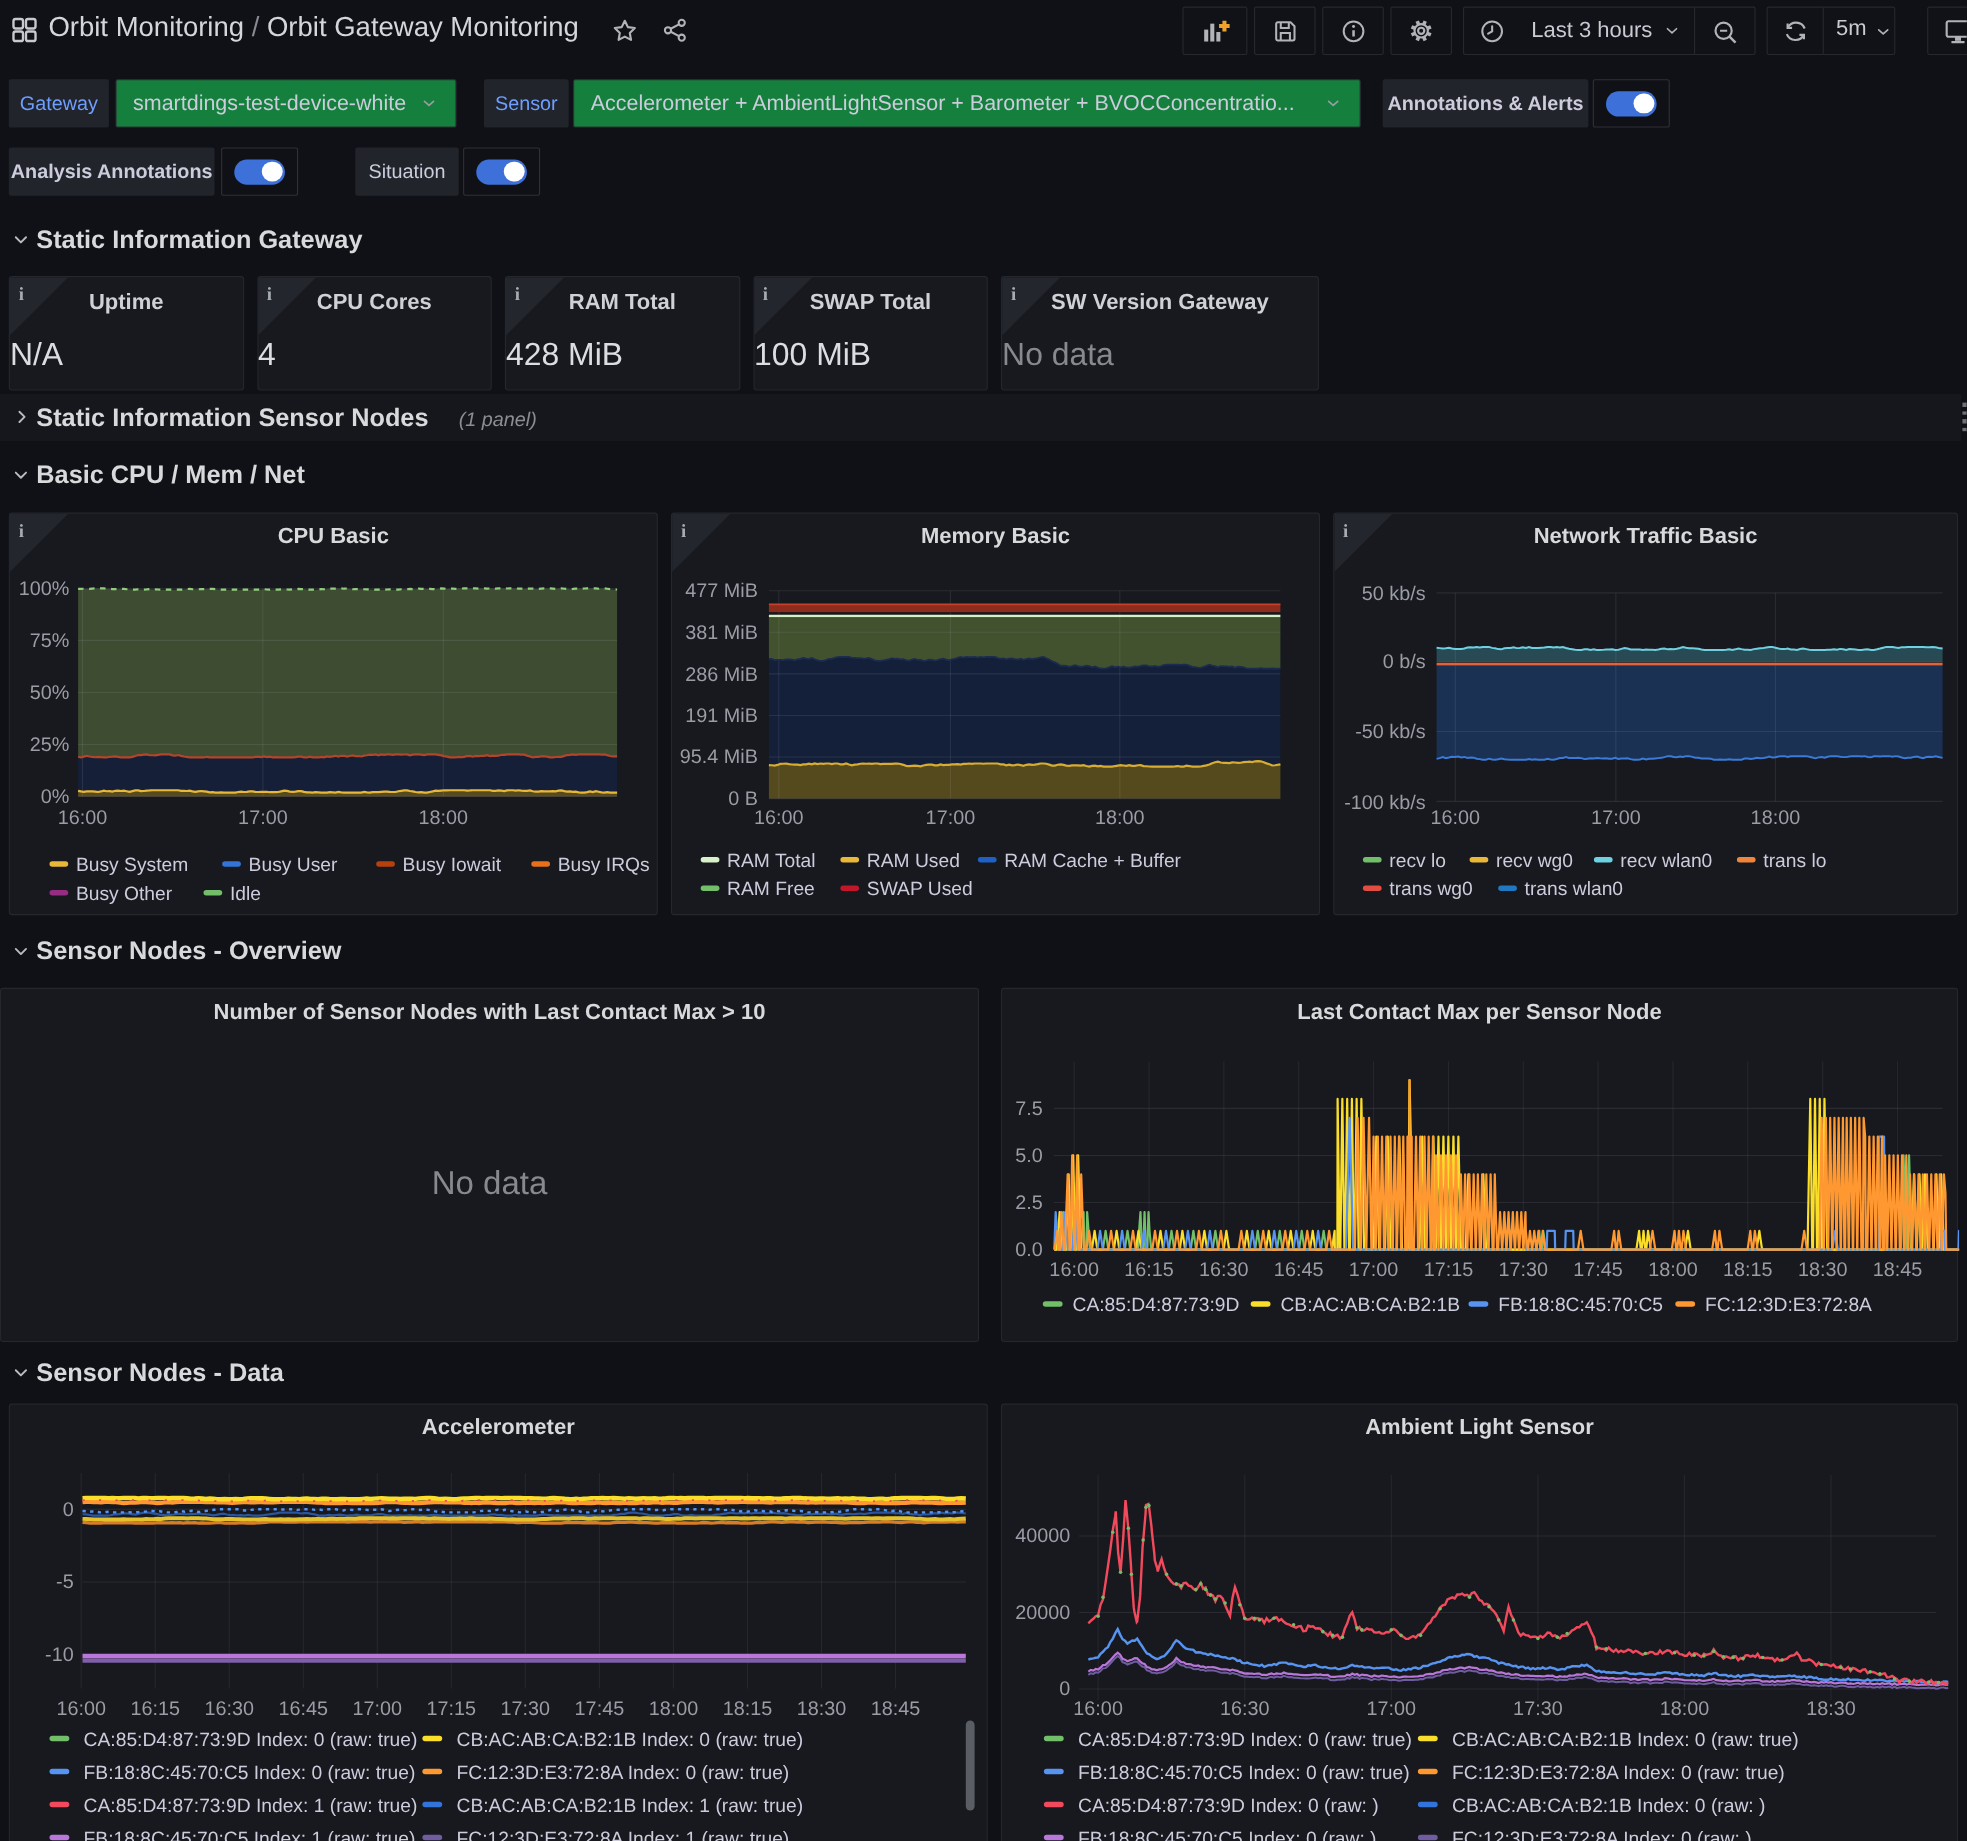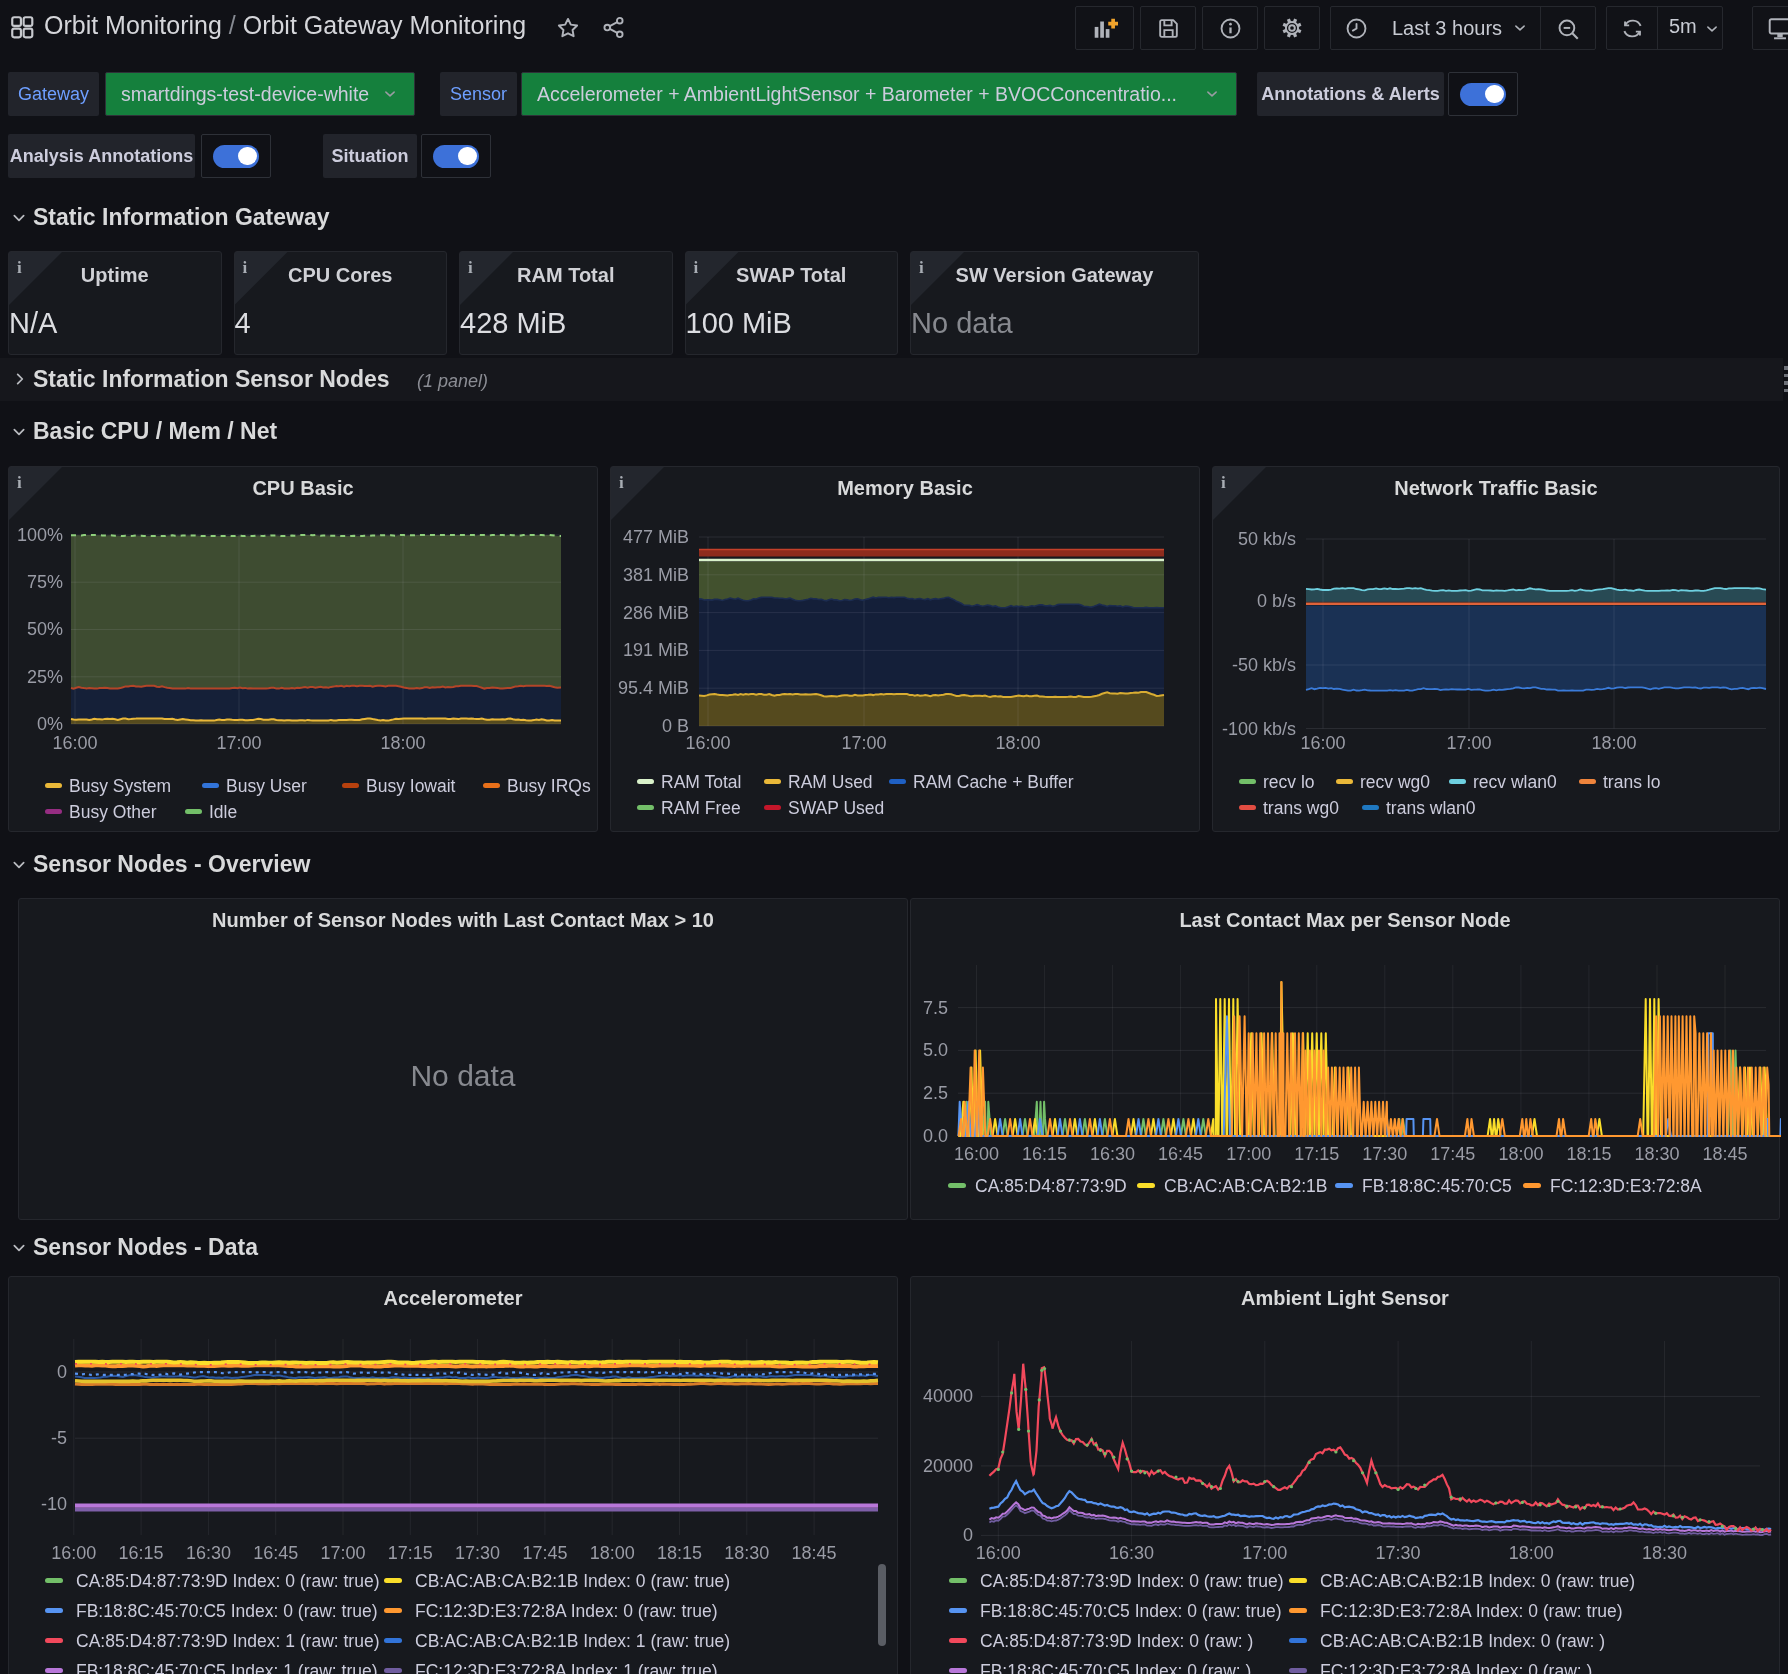--- a/index.html
+++ b/index.html
@@ -145,21 +145,21 @@
     <div class="tgl">
       <div class="knob"></div>
     </div>
   </div>
 <div class="vlabel vlabelw" style="left:8px;top:134px;width:187px;font-weight:600">Analysis Annotations</div>
 <div class="tglbox" style="left:201px;top:134px">
     <div class="tgl">
       <div class="knob"></div>
     </div>
   </div>
-<div class="vlabel vlabelw" style="left:323px;top:134px;width:94px;font-weight:700">Situation</div>
+<div class="vlabel vlabelw" style="left:323px;top:134px;width:94px;font-weight:400">Situation</div>
 <div class="tglbox" style="left:421px;top:134px">
     <div class="tgl">
       <div class="knob"></div>
     </div>
   </div>
 <svg width="16" height="16" viewBox="0 0 24 24" style="position:absolute;left:11px;top:210px" fill="none">
     <path d="M5 8.5l7 7 7-7" stroke="#b9bbc0" stroke-width="2.6" stroke-linecap="round" stroke-linejoin="round"></path>
   </svg>
 <div class="sechead" style="left:33px;top:204px">Static Information Gateway</div>
 <div class="panel" style="left:8px;top:251px;width:213.5px;height:104px">
@@ -325,21 +325,21 @@
       <text x="173" y="347" fill="#ccccdc" font-size="17.5">trans wlan0</text>
     </svg>
   <div class="corner"></div>
     <div class="ci">i</div>
   <div class="ptitle">Network Traffic Basic</div>
   </div>
 <svg width="16" height="16" viewBox="0 0 24 24" style="position:absolute;left:11px;top:857px" fill="none">
     <path d="M5 8.5l7 7 7-7" stroke="#b9bbc0" stroke-width="2.6" stroke-linecap="round" stroke-linejoin="round"></path>
   </svg>
 <div class="sechead" style="left:33px;top:851px">Sensor Nodes - Overview</div>
-<div class="panel" style="left:18px;top:898px;width:890px;height:322px">
+<div class="panel" style="left:0;top:898px;width:890px;height:322px">
   <div class="ptitle">Number of Sensor Nodes with Last Contact Max &gt; 10</div>
   <div class="abs" style="left:0;right:0;top:160px;text-align:center;font-size:30px;color:#87898f">No data</div>
 </div>
 <div class="panel" style="left:910px;top:898px;width:870px;height:322px">
   <svg width="870" height="322" style="position:absolute;left:0;top:0">
       <line x1="47" y1="237.0" x2="855" y2="237.0" stroke="rgba(204,204,220,0.10)" stroke-width="1"></line>
       <line x1="47" y1="194.2" x2="855" y2="194.2" stroke="rgba(204,204,220,0.10)" stroke-width="1"></line>
       <line x1="47" y1="151.4" x2="855" y2="151.4" stroke="rgba(204,204,220,0.10)" stroke-width="1"></line>
       <line x1="47" y1="108.6" x2="855" y2="108.6" stroke="rgba(204,204,220,0.10)" stroke-width="1"></line>
       <line x1="65.5" y1="66" x2="65.5" y2="237" stroke="rgba(204,204,220,0.08)" stroke-width="1"></line>

